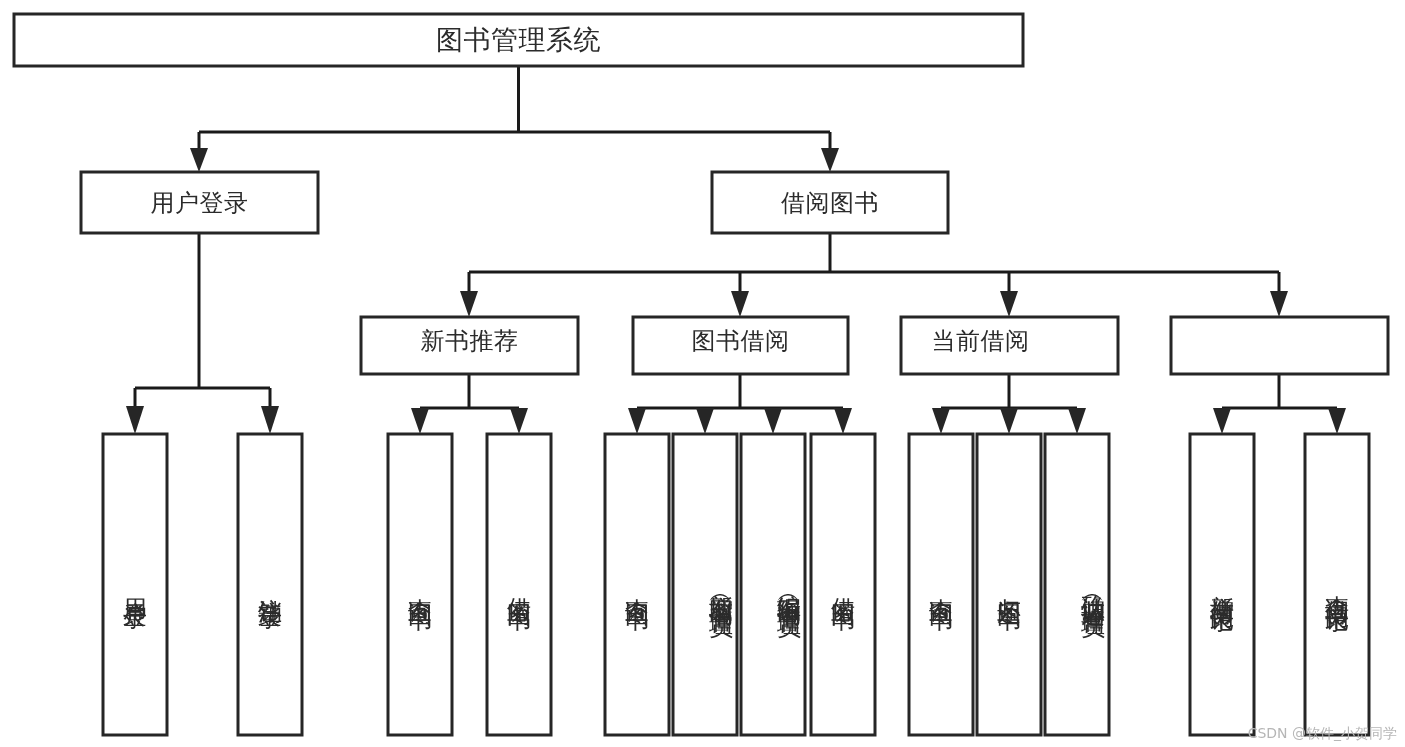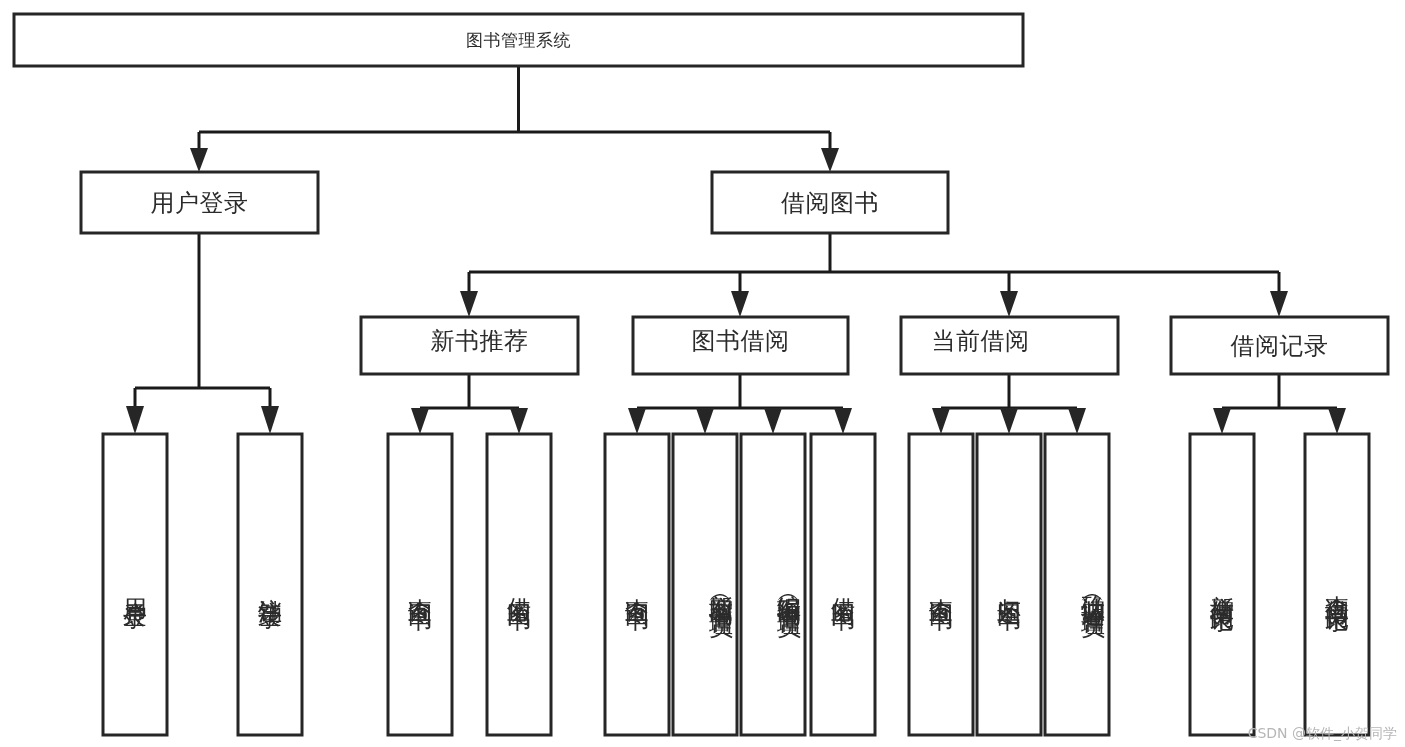--- a/index.html
+++ b/index.html
@@ -51,21 +51,21 @@
     display: flex;
     align-items: center;
     justify-content: center;
     color: #2b2b2b;
     font-size: 24px;
     font-family: "DejaVu Sans", "Liberation Sans", sans-serif;
     letter-spacing: 0.5px;
     white-space: nowrap;
     pointer-events: none;
   }
-  .root-label { font-size: 17px; }
+  .root-label { font-size: 27px; }
   .leaf-label {
     position: absolute;
     display: flex;
     align-items: center;
     justify-content: center;
     color: #2b2b2b;
     font-size: 24px;
     font-family: "DejaVu Sans", "Liberation Sans", sans-serif;
     writing-mode: vertical-rl;
     text-orientation: upright;
@@ -173,24 +173,23 @@
       <rect class="leaf-rect" x="1190" y="434" width="64" height="301"></rect>
       <rect class="leaf-rect" x="1305" y="434" width="64" height="301"></rect>
     </g>
   </svg>
 
   <div class="node-label root-label" style="left:14px; top:14px; width:1009px; height:52px;">图书管理系统</div>
 
   <div class="node-label" style="left:81px; top:172px; width:237px; height:61px;">用户登录</div>
   <div class="node-label" style="left:712px; top:172px; width:236px; height:61px;">借阅图书</div>
 
-  <div class="node-label" style="left:361px; top:317px; width:217px; height:47px;padding-left:10px;">新书推荐</div>
+  <div class="node-label" style="left:361px; top:317px; width:217px; height:47px;">新书推荐</div>
   <div class="node-label" style="left:633px; top:317px; width:215px; height:47px;">图书借阅</div>
   <div class="node-label" style="left:872px; top:317px; width:217px; height:47px;">当前借阅</div>
-  <div class="node-label" style="left:1171px; top:317px; width:217px; height:57px;">借阅记录</div>
 
   <div class="leaf-label align-mid" style="left:103px; top:434px; width:64px; height:301px;">用户登录</div>
   <div class="leaf-label align-mid" style="left:238px; top:434px; width:64px; height:301px;">注销登录</div>
 
   <div class="leaf-label align-mid" style="left:388px; top:434px; width:64px; height:301px;">查询图书</div>
   <div class="leaf-label align-mid" style="left:487px; top:434px; width:64px; height:301px;">借阅图书</div>
 
   <div class="leaf-label align-mid" style="left:605px; top:434px; width:64px; height:301px;">查询图书</div>
   <div class="leaf-label align-top" style="left:673px; top:442px; width:64px; height:293px;">新增图书（管理员）</div>
   <div class="leaf-label align-top" style="left:741px; top:442px; width:64px; height:293px;">编辑图书（管理员）</div>

